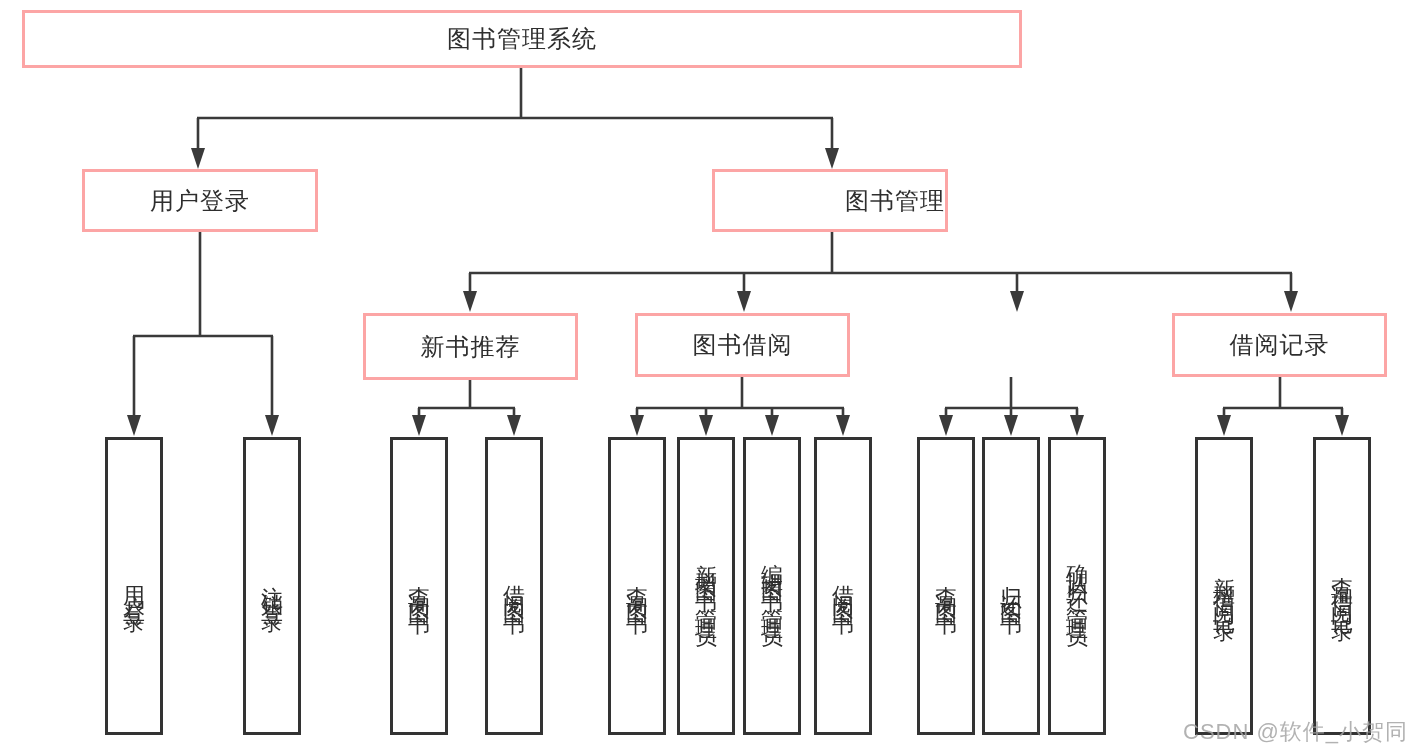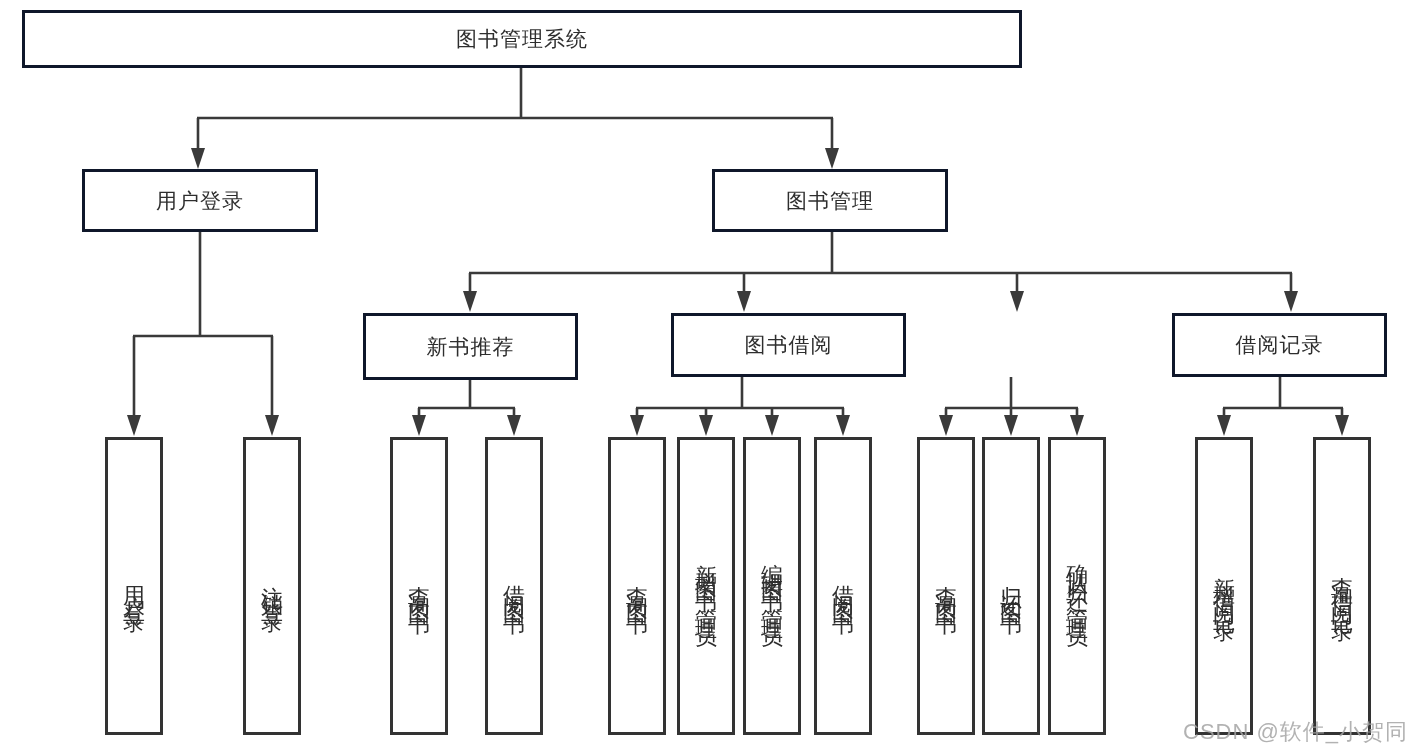--- a/index.html
+++ b/index.html
@@ -6,23 +6,23 @@
   .canvas{
     position:relative;
     width:1405px;height:747px;
     background:#ffffff;
     font-family:"Liberation Sans","DejaVu Sans",sans-serif;
     overflow:hidden;
   }
   .wires{position:absolute;left:0;top:0;width:1405px;height:747px;}
   .hnode{
     position:absolute;box-sizing:border-box;
-    border:3px solid #0f172a;background:#ffffff;
+    border:3px solid #fca5a5;background:#ffffff;
     display:flex;align-items:center;justify-content:center;
-    font-size:21px;color:#2e2e2e;letter-spacing:1px;
+    font-size:24px;color:#2e2e2e;letter-spacing:1px;
     white-space:nowrap;
   }
   .vnode{
     position:absolute;box-sizing:border-box;
     width:58px;height:298px;top:437px;
     border:3px solid #333333;background:#ffffff;
     display:flex;align-items:center;justify-content:center;
   }
   .vnode span{
     writing-mode:vertical-rl;text-orientation:mixed;
@@ -87,28 +87,28 @@
     </g>
   </svg>
 
   <div class="hnode" style="left:22px;top:10px;width:1000px;height:58px;">
     <span>图书管理系统</span>
   </div>
 
   <div class="hnode" style="left:82px;top:169px;width:236px;height:63px;">
     <span>用户登录</span>
   </div>
-  <div class="hnode" style="left:712px;top:169px;width:236px;height:63px;">
+  <div class="hnode" style="left:712px;top:169px;width:236px;height:63px;justify-content:flex-end;">
     <span>图书管理</span>
   </div>
 
   <div class="hnode" style="left:363px;top:313px;width:215px;height:67px;">
     <span>新书推荐</span>
   </div>
-  <div class="hnode" style="left:635px;top:313px;width:235px;height:64px;margin-left:36px;">
+  <div class="hnode" style="left:635px;top:313px;width:215px;height:64px;">
     <span>图书借阅</span>
   </div>
   <div class="hnode" style="left:1172px;top:313px;width:215px;height:64px;">
     <span>借阅记录</span>
   </div>
 
   <div class="vnode" style="left:105px;">
     <span>用户登录</span>
   </div>
   <div class="vnode" style="left:243px;">

